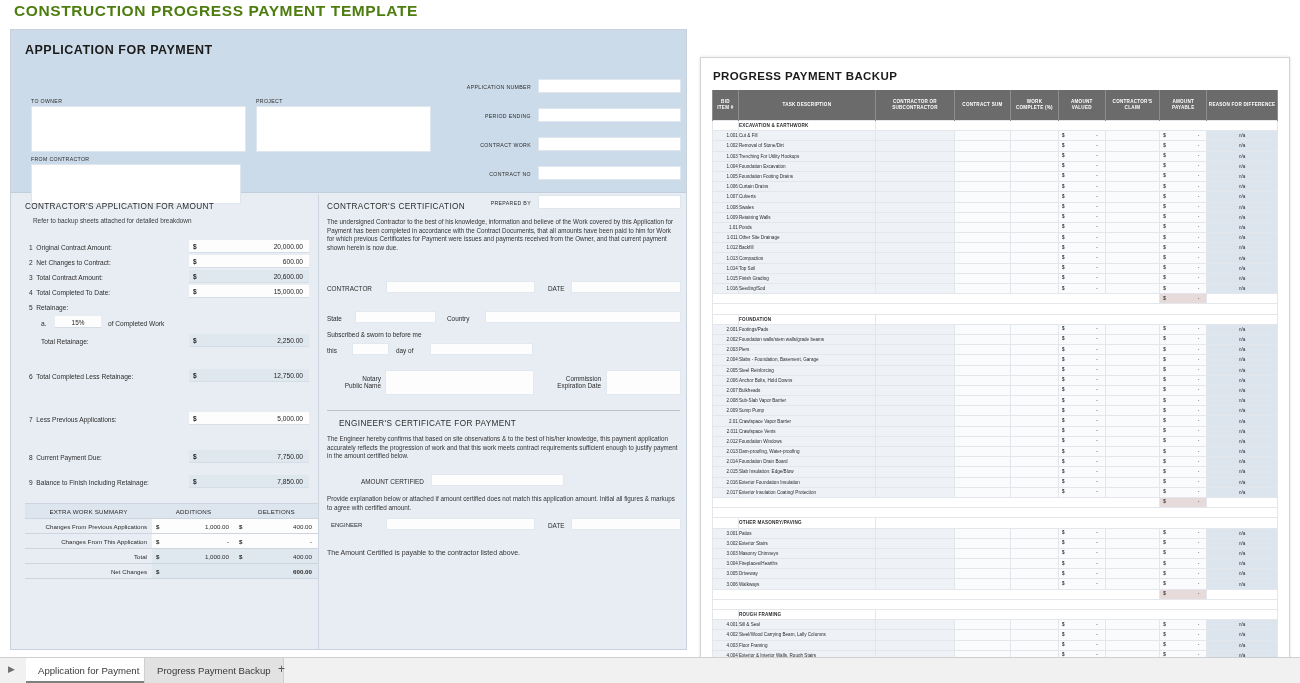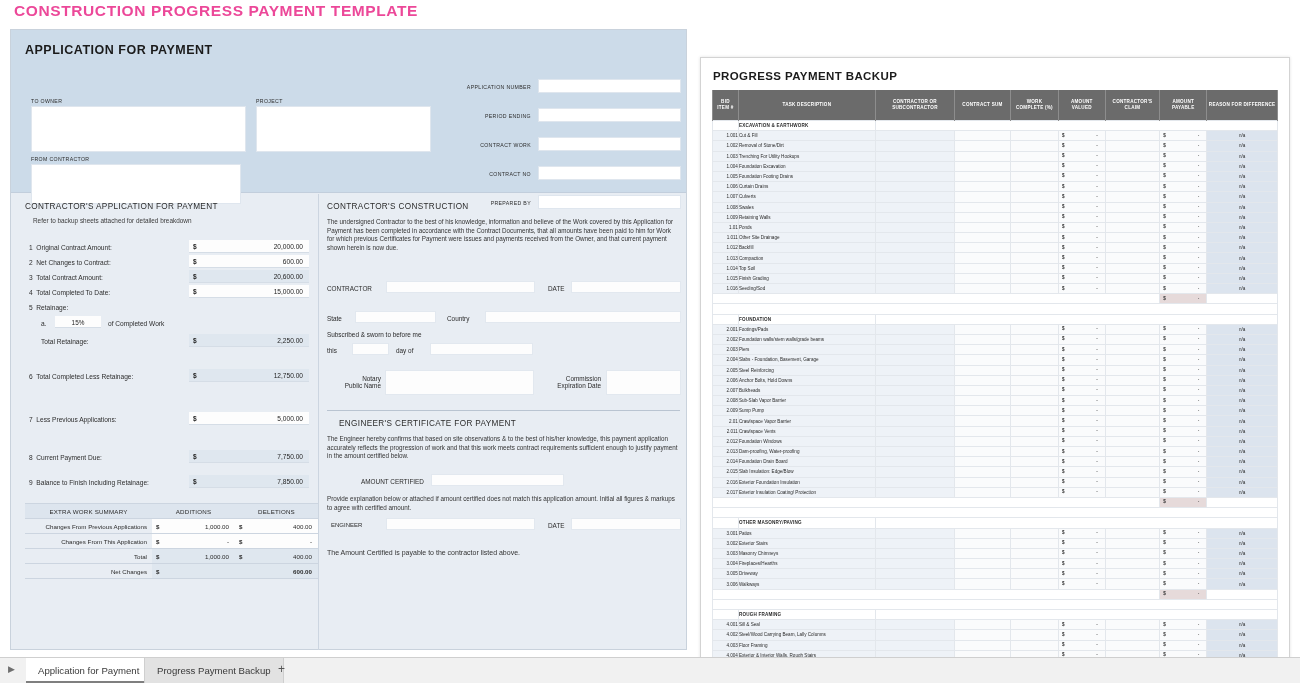--- a/index.html
+++ b/index.html
@@ -7,21 +7,21 @@
     width:1300px;height:683px;overflow:hidden;
     background:#ffffff;
     font-family:"Liberation Sans",sans-serif;
     color:#3b3b3b;
     position:relative;
   }
   
   #page-title{
     position:absolute;left:14px;top:2px;
     font-size:15.5px;font-weight:bold;letter-spacing:.6px;
-    color:#ec4899;
+    color:#4d7c0f;
   }
   
   #left-sheet{
     position:absolute;left:10px;top:29px;width:677px;height:621px;
     background:#e8edf3;border:1px solid #c9d2dc;box-sizing:border-box;
   }
   #app-header{
     position:absolute;left:0;top:0;width:675px;height:163px;
     background:#ccdbe9;box-sizing:border-box;border-bottom:1px solid #c2cedc;
   }
@@ -147,21 +147,21 @@
 
     <div class="hdr-field-label" style="left:400px;top:141px;width:120px;">CONTRACT NO</div>
     <div class="hdr-box" style="left:527px;top:136px;width:143px;height:14px;"></div>
 
     <div class="hdr-field-label" style="left:400px;top:170px;width:120px;">PREPARED BY</div>
     <div class="hdr-box" style="left:527px;top:165px;width:143px;height:14px;"></div>
   </div>
 
   <div id="divider-v"></div>
 
-  <div class="sec-title" style="left:14px;top:172px;">CONTRACTOR'S APPLICATION FOR PAYMENT</div>
+  <div class="sec-title" style="left:14px;top:172px;">CONTRACTOR'S APPLICATION FOR AMOUNT</div>
   <div class="cap-note" style="left:22px;top:187px;">Refer to backup sheets attached for detailed breakdown</div>
 
   <div class="line-label" style="left:18px;top:214px;"><span>1</span>&nbsp; <span>Original Contract Amount:</span></div>
   <div class="amt-cell white" style="left:178px;top:210px;width:120px;">
     <span class="dollar">$</span>
     <span class="val">20,000.00</span>
   </div>
 
   <div class="line-label" style="left:18px;top:229px;"><span>2</span>&nbsp; <span>Net Changes to Contract:</span></div>
   <div class="amt-cell white" style="left:178px;top:225px;width:120px;">
@@ -262,21 +262,21 @@
           <td class="ews-name">Net Changes</td>
           <td class="money t" colspan="2" style="width:166px;">
               <span class="d">$</span>
               <span class="v b">600.00</span>
             </td>
         </tr>
       </tbody>
     </table>
   </div>
 
-  <div class="sec-title" style="left:316px;top:172px;">CONTRACTOR'S CONSTRUCTION</div>
+  <div class="sec-title" style="left:316px;top:172px;">CONTRACTOR'S CERTIFICATION</div>
   <div class="para" style="left:316px;top:188px;width:352px;">The undersigned Contractor to the best of his knowledge, information and believe of the Work covered by this Application for Payment has been completed in accordance with the Contract Documents, that all amounts have been paid to him for Work for which previous Certificates for Payment were issues and payments received from the Owner, and that current payment shown herein is now due.</div>
 
   <div class="fld-label" style="left:316px;top:255px;">CONTRACTOR</div>
   <div class="fld-box" style="left:375px;top:251px;width:149px;height:12px;"></div>
   <div class="fld-label" style="left:537px;top:255px;">DATE</div>
   <div class="fld-box" style="left:560px;top:251px;width:110px;height:12px;"></div>
 
   <div class="fld-label" style="left:316px;top:285px;">State</div>
   <div class="fld-box" style="left:344px;top:281px;width:81px;height:12px;"></div>
   <div class="fld-label" style="left:436px;top:285px;">Country</div>

